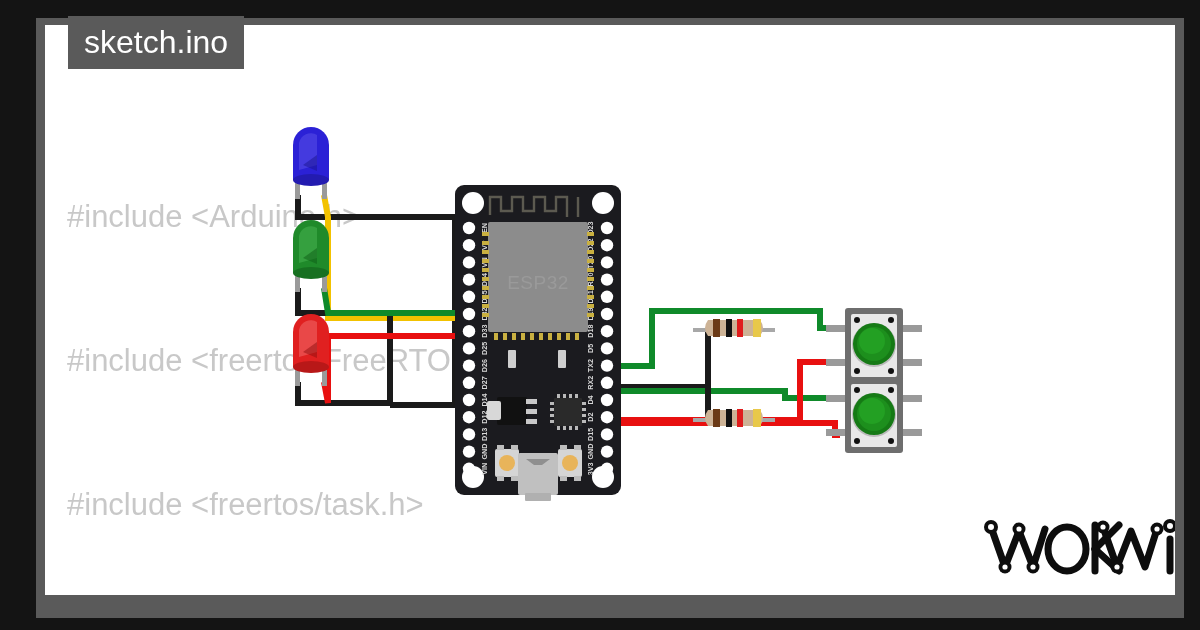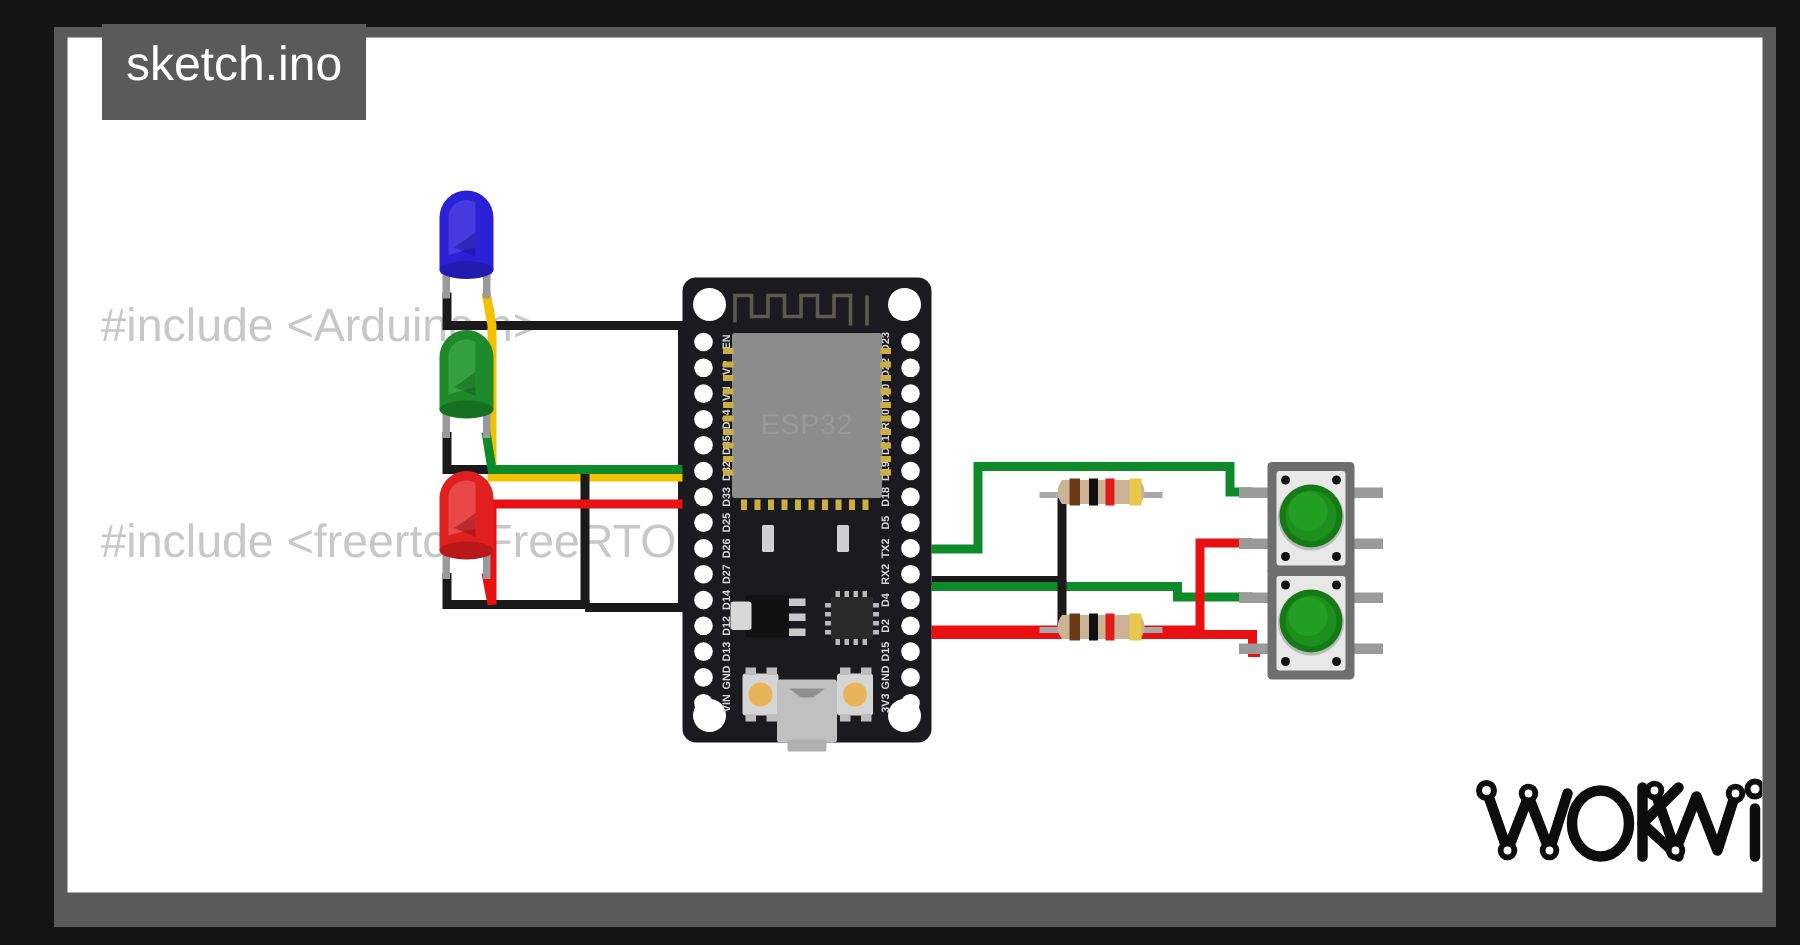--- a/index.html
+++ b/index.html
@@ -21,21 +21,21 @@
   .canvas {
     position: absolute; left: 45px; top: 25px;
     width: 1130px; height: 570px;
     background: #ffffff;
     overflow: hidden;
   }
 
   
   .tab {
     position: absolute; left: 68px; top: 16px;
-    height: 64px; padding: 0 16px;
+    height: 53px; padding: 0 16px;
     background: #5a5a5a; color: #fff;
     font-size: 32px; line-height: 53px;
     white-space: nowrap; z-index: 40;
   }
 
   
   .code {
     position: absolute; left: 22px; top: 72px;
     width: 1090px;
     color: #c8c8c8; font-size: 31px; line-height: 48px;
@@ -61,20 +61,21 @@
 
 <div id="root">
 
   <div class="frame-band"></div>
 
   <div class="canvas">
 
     <div class="code">
       <span class="ln">#include &lt;Arduino.h&gt;</span>
       <span class="ln">#include &lt;freertos/FreeRTOS.h&gt;</span>
+      <span class="ln">#include &lt;freertos/task.h&gt;</span>
       
       
       
       
       
       
       
       
     </div>
 

